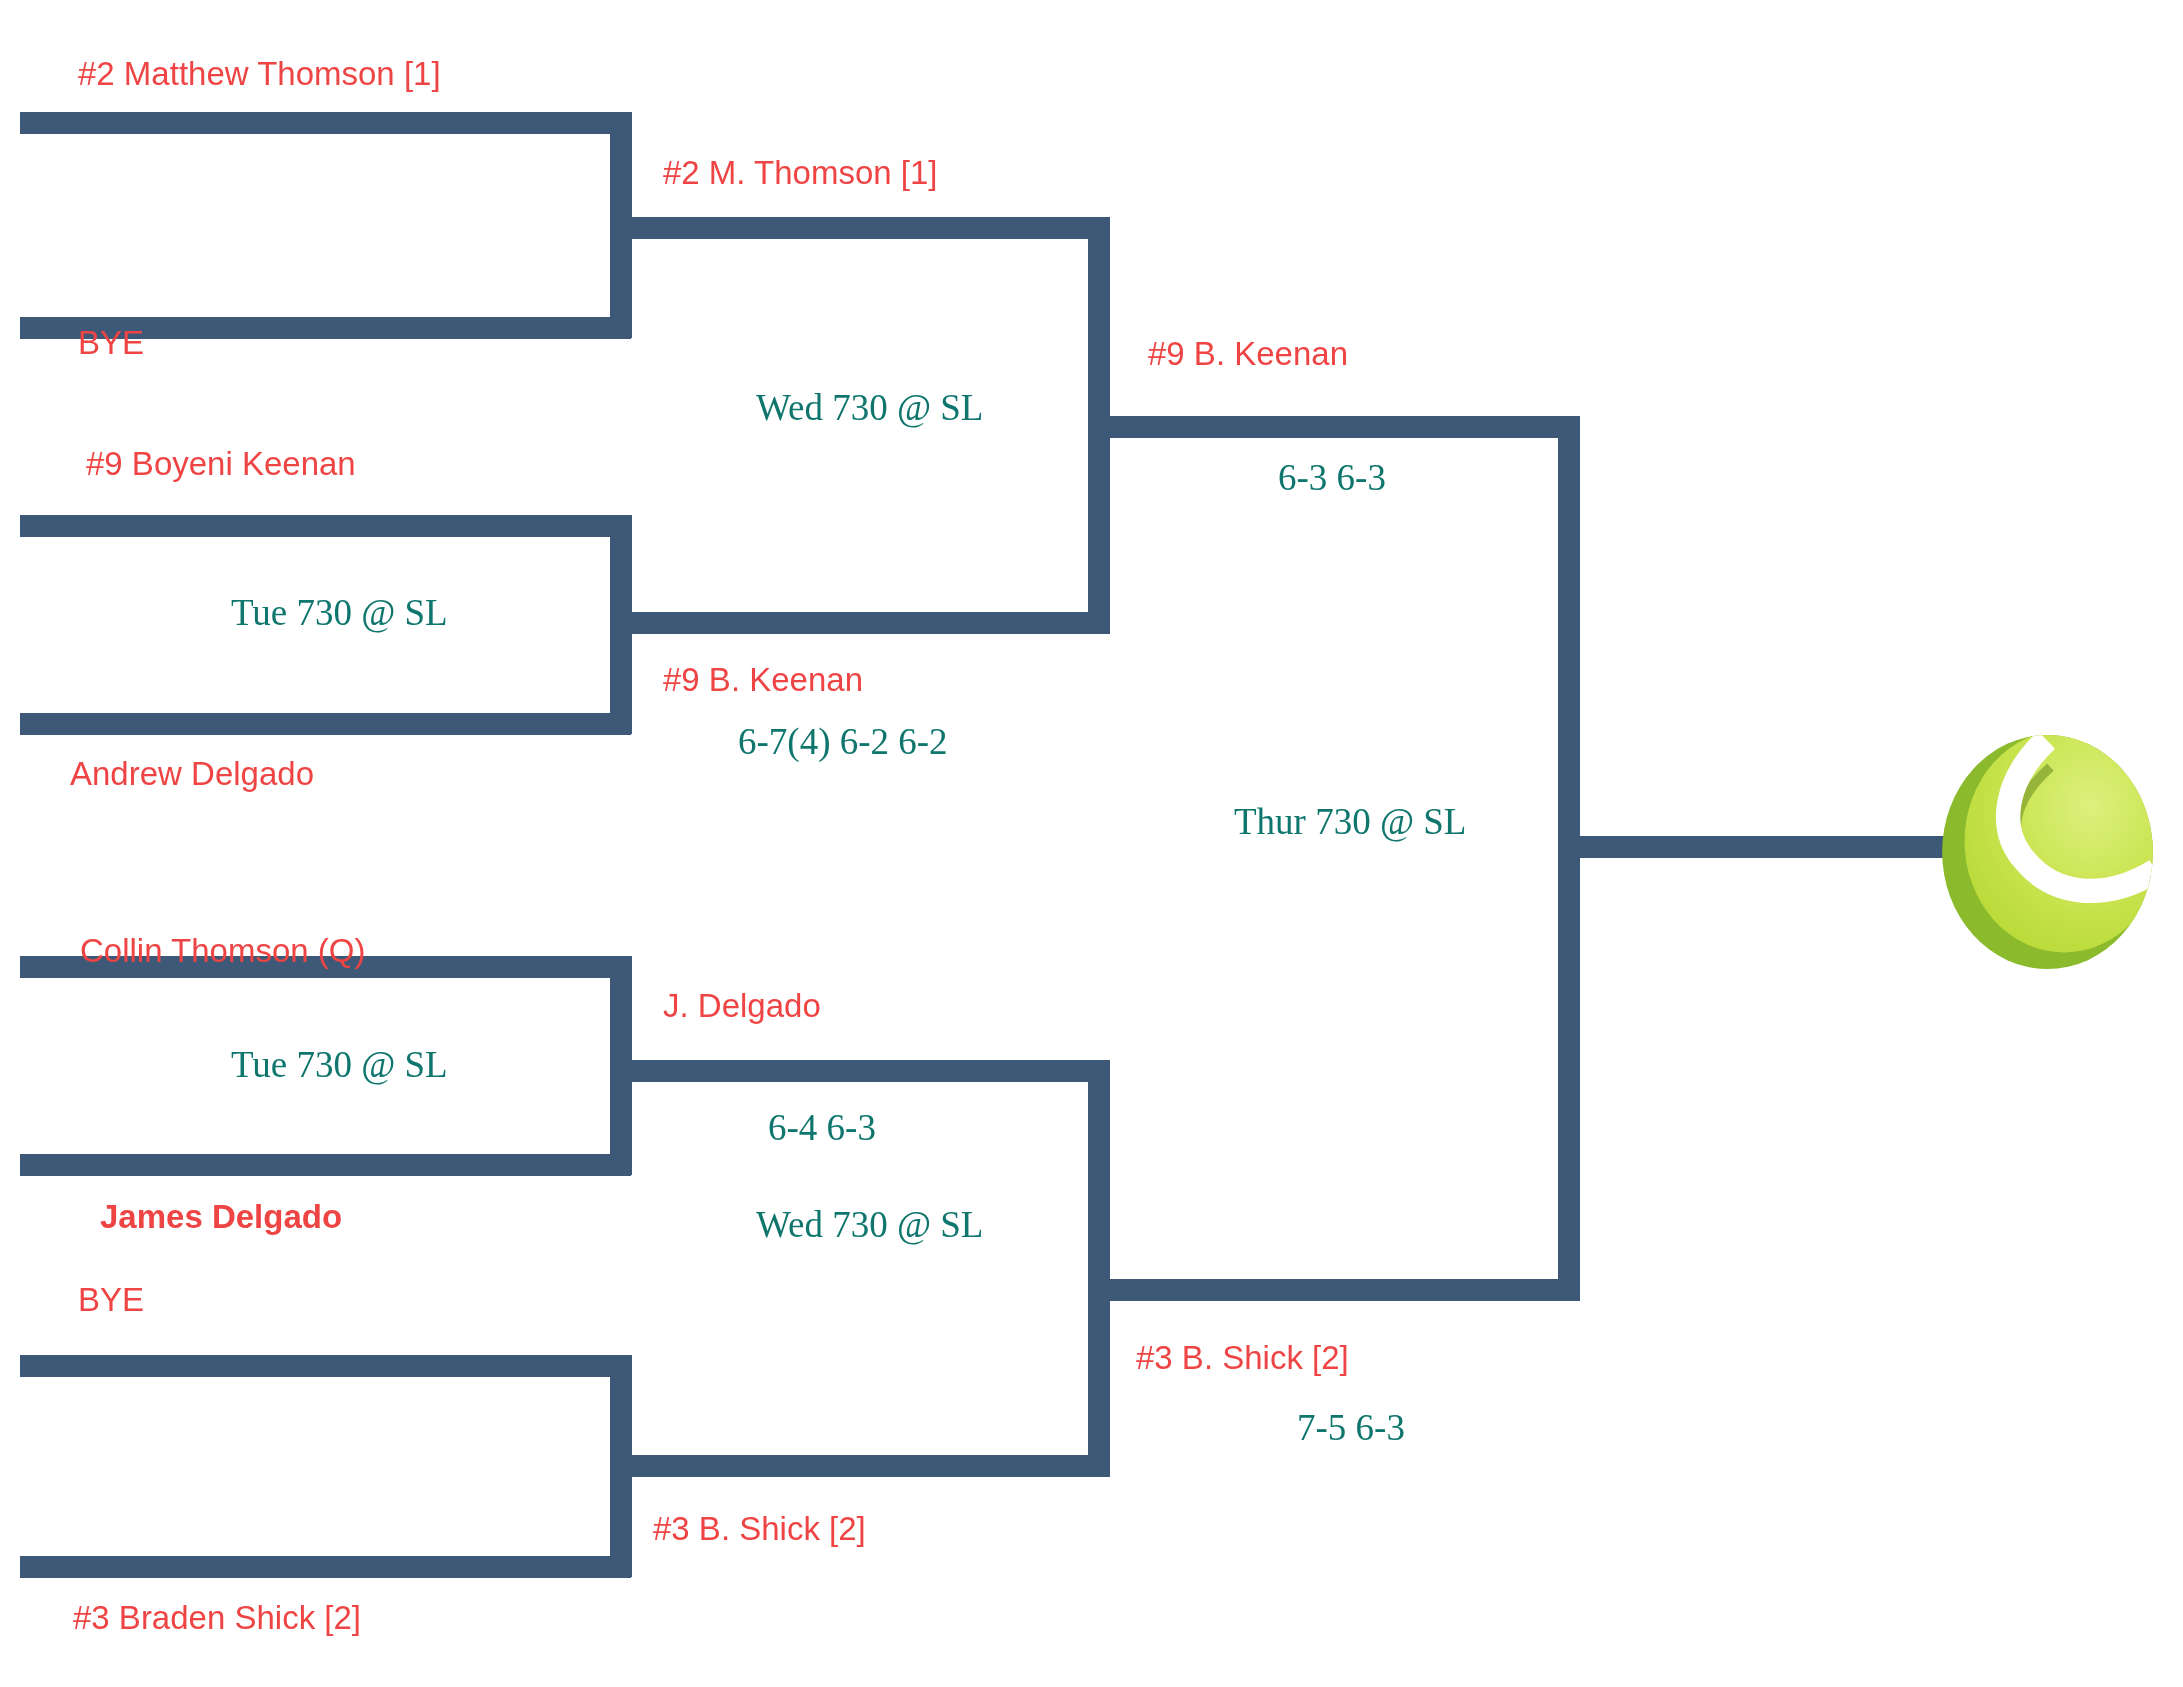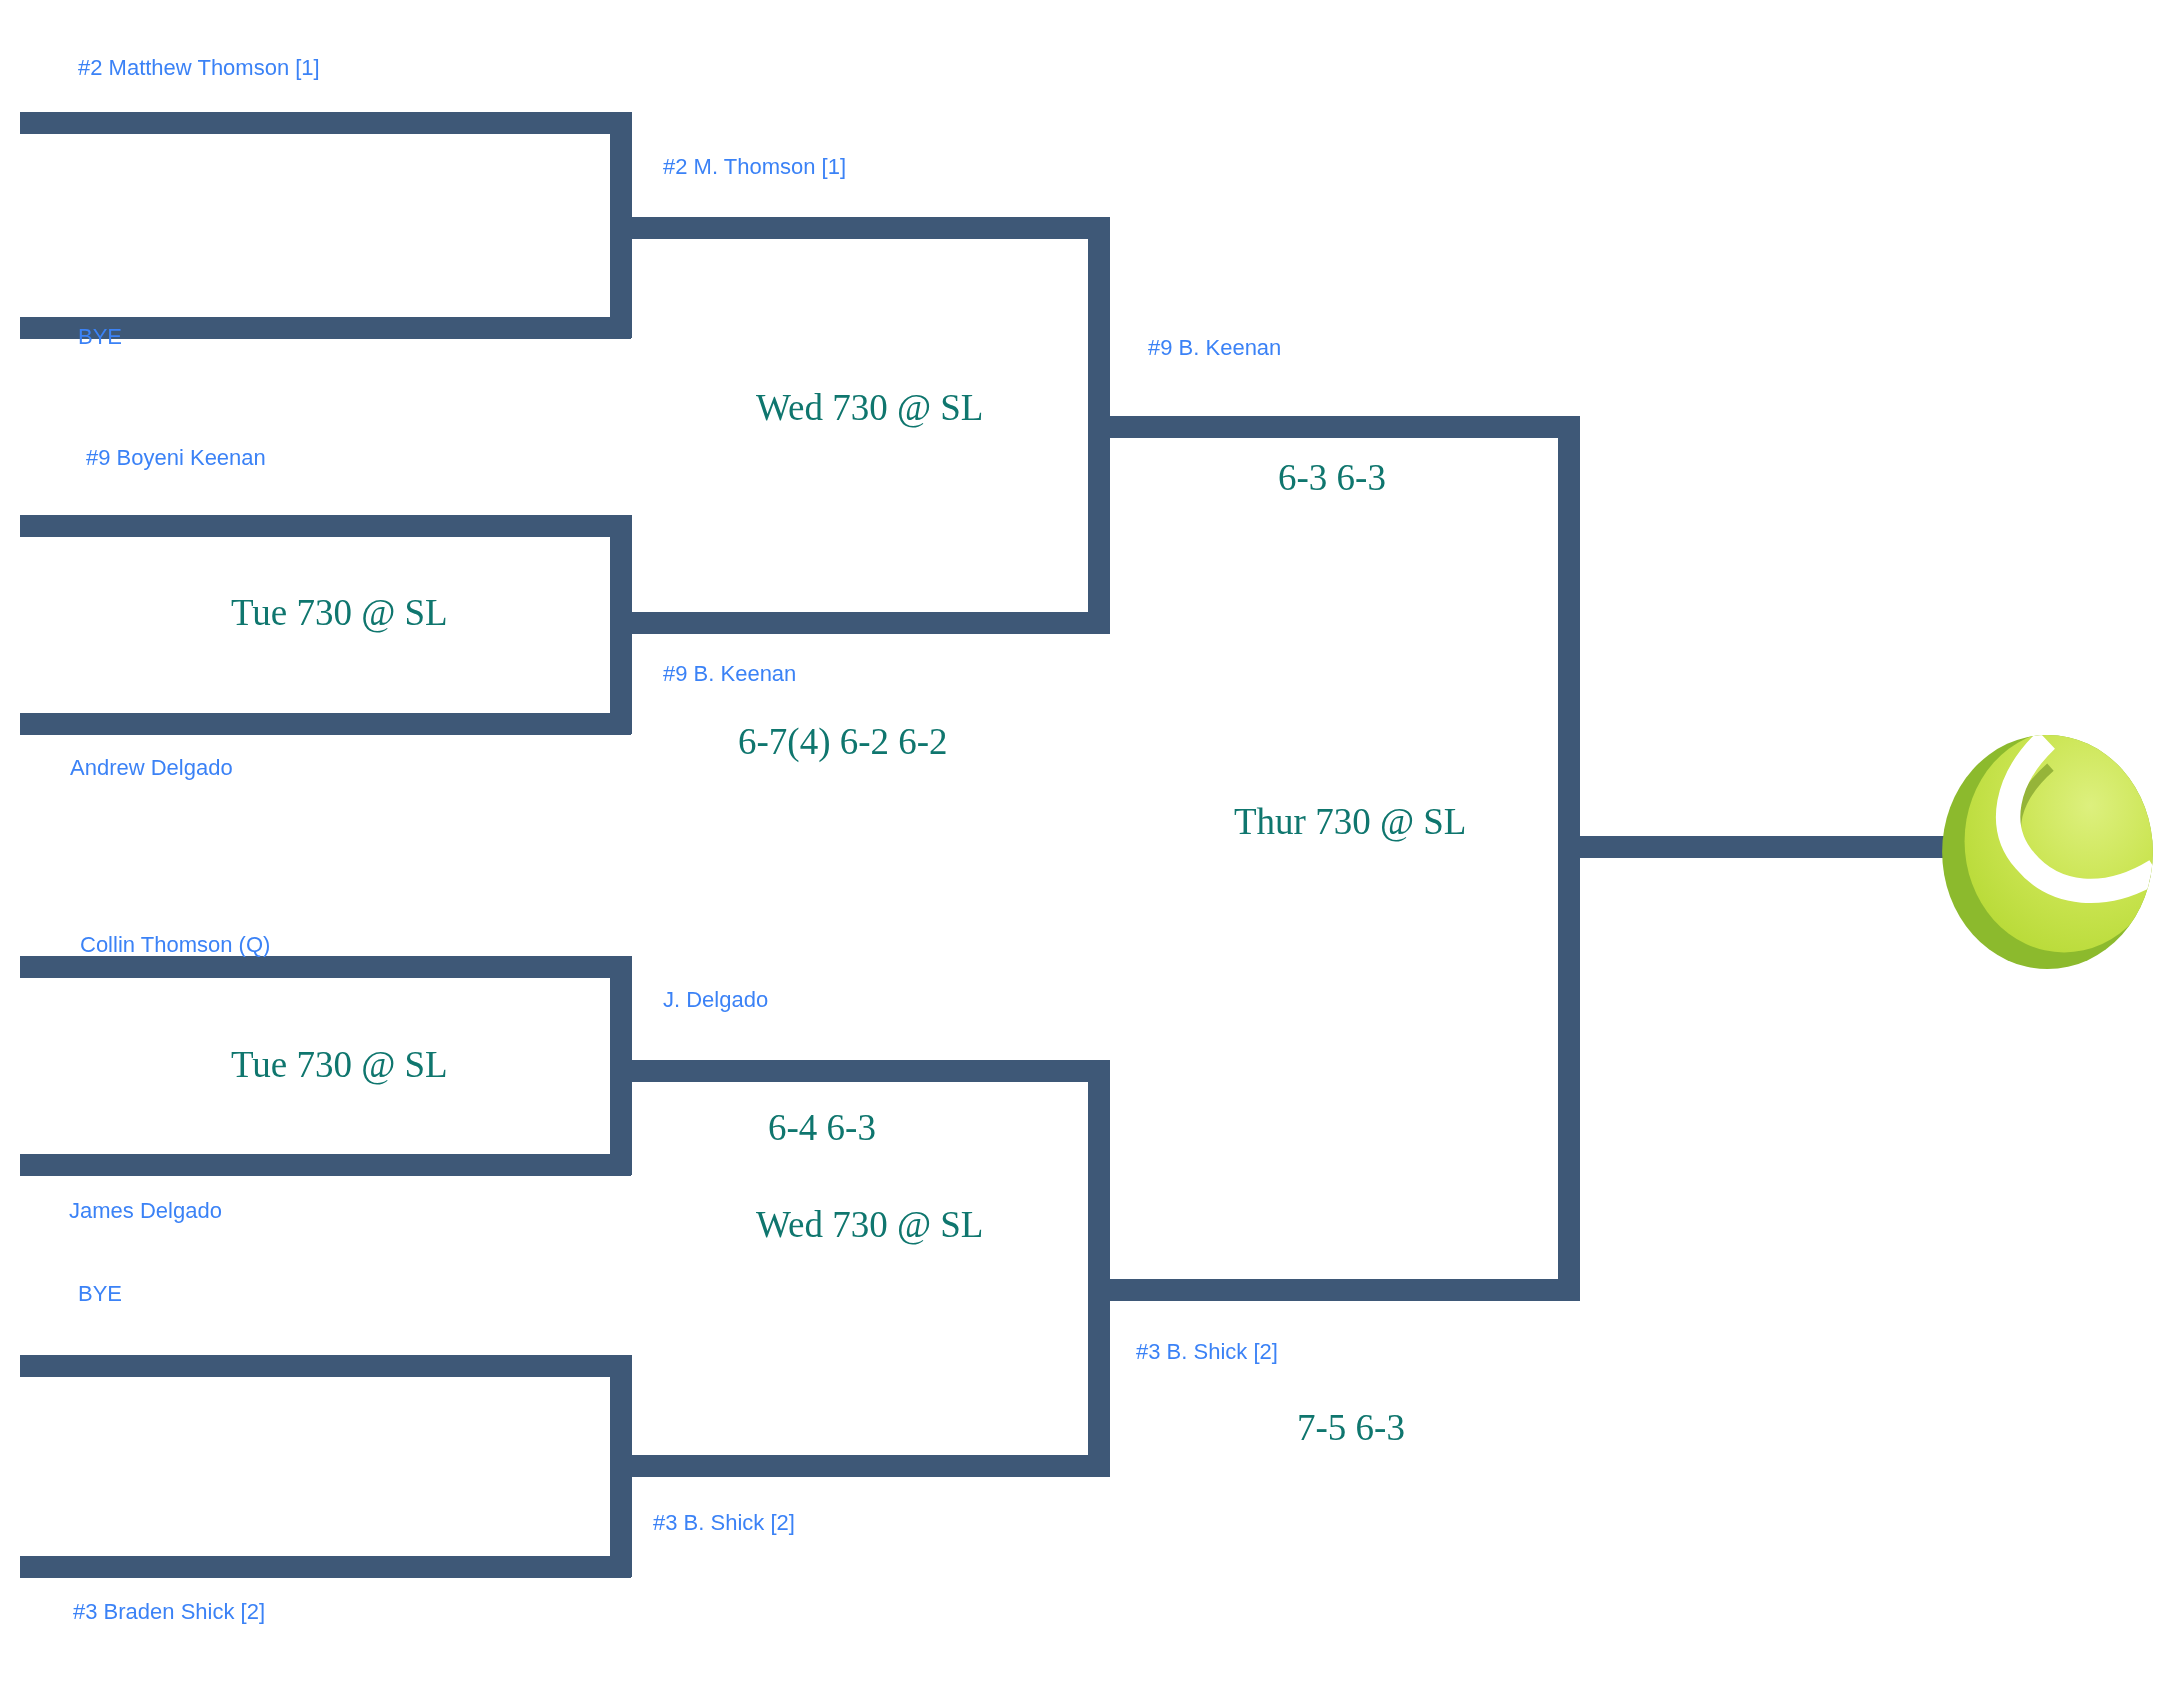--- a/index.html
+++ b/index.html
@@ -11,23 +11,23 @@
     overflow:hidden;
     font-family:"Liberation Sans",sans-serif;
   }
   .line{
     position:absolute;
     background:#3e5877;
   }
   .name{
     position:absolute;
     font-family:"Liberation Sans",sans-serif;
-    font-size:22px;
+    font-size:33px;
     line-height:1.15;
-    color:#3b82f6;
+    color:#ef4444;
     white-space:nowrap;
   }
   .serif{
     position:absolute;
     font-family:Liberation Serif, serif;
     font-size:37px;
     line-height:1.1;
     color:#0f766e;
     white-space:nowrap;
   }
@@ -71,21 +71,21 @@
   <div class="line" style="left:1088px;top:416px;width:492px;height:21.5px;"></div>
   <div class="line" style="left:1088px;top:1279px;width:492px;height:21.5px;"></div>
   <div class="line" style="left:1558px;top:416px;width:21.5px;height:884px;"></div>
   <div class="line" style="left:1558px;top:836px;width:419px;height:21.5px;"></div>
 
   <div class="name" style="left:78px;top:55px;">#2 Matthew Thomson [1]</div>
   <div class="name" style="left:78px;top:324px;">BYE</div>
   <div class="name" style="left:86px;top:445px;text-align:center;">#9 Boyeni Keenan</div>
   <div class="name" style="left:70px;top:755px;">Andrew Delgado</div>
   <div class="name" style="left:80px;top:884px;margin-top:48px;">Collin Thomson (Q)</div>
-  <div class="name" style="left:69px;top:1198px;">James Delgado</div>
+  <div class="name" style="left:100px;top:1198px;font-weight:bold;">James Delgado</div>
   <div class="name" style="left:78px;top:1281px;">BYE</div>
   <div class="name" style="left:73px;top:1599px;">#3 Braden Shick [2]</div>
 
   <div class="serif" style="left:231px;top:593px;">Tue 730 @ SL</div>
   <div class="serif" style="left:231px;top:1045px;">Tue 730 @ SL</div>
 
   <div class="name" style="left:663px;top:154px;">#2 M. Thomson [1]</div>
   <div class="name" style="left:663px;top:661px;">#9 B. Keenan</div>
   <div class="serif" style="left:738px;top:722px;">6-7(4) 6-2 6-2</div>
   <div class="name" style="left:663px;top:987px;">J. Delgado</div>

